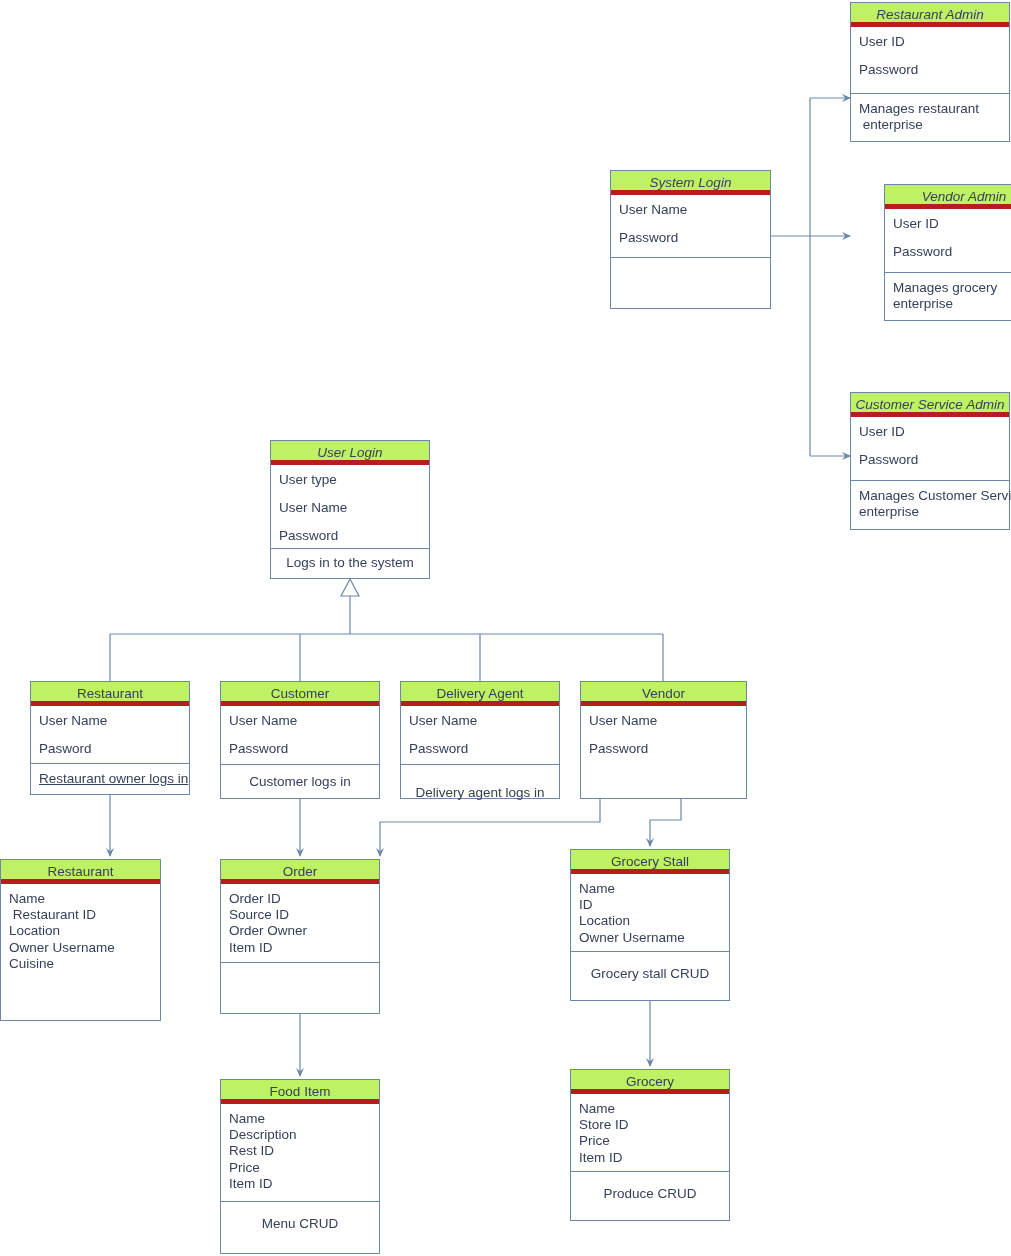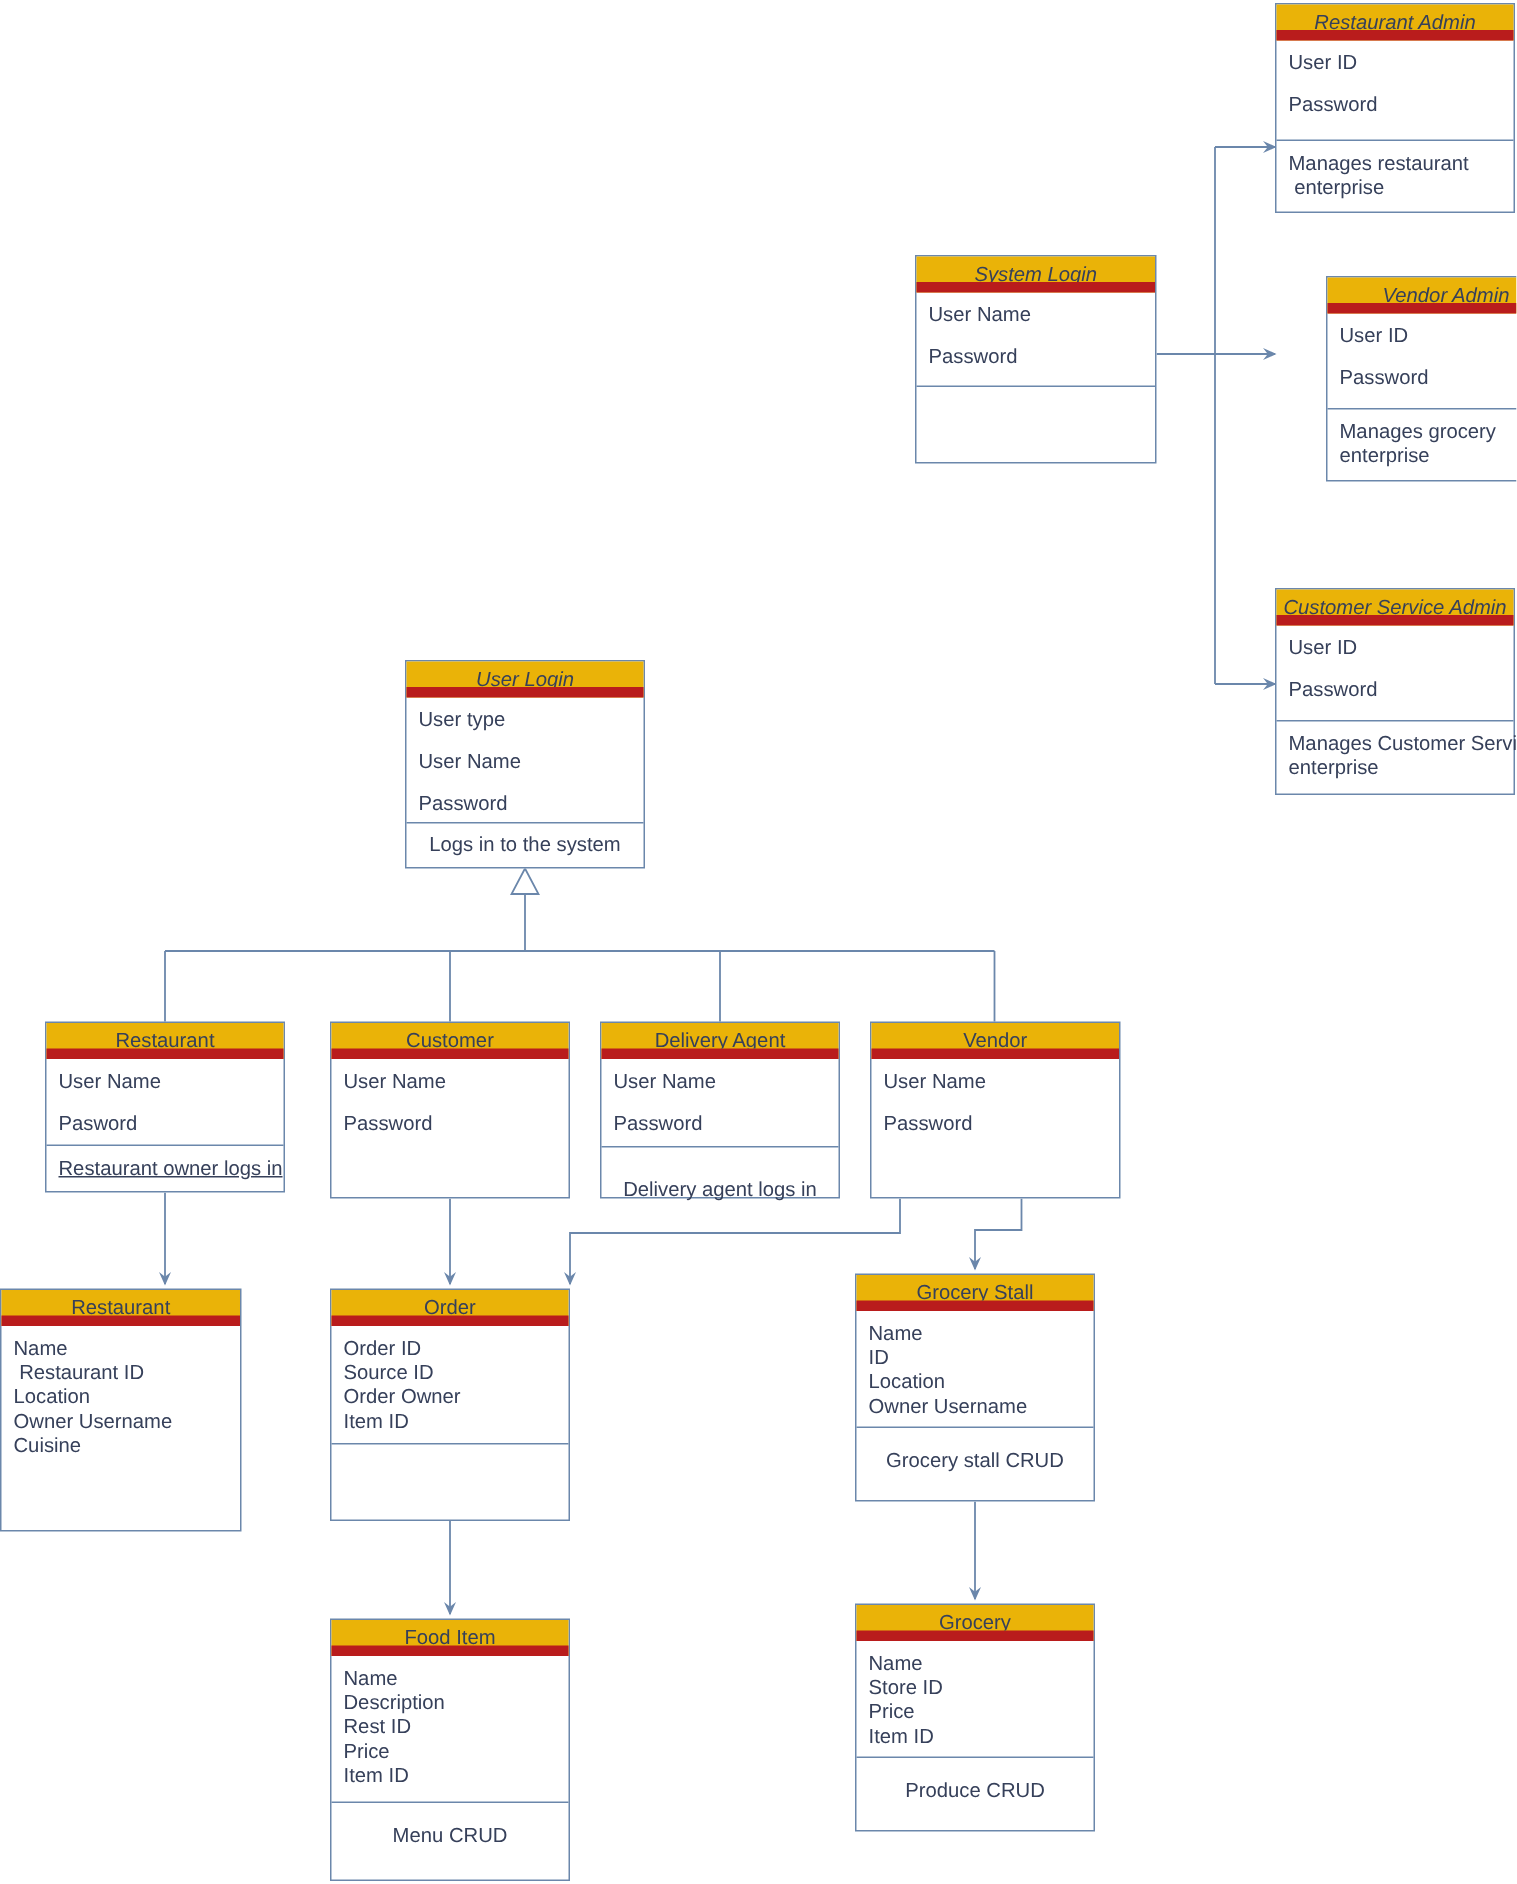--- a/index.html
+++ b/index.html
@@ -29,22 +29,22 @@
   }
   .uml-class {
     position: absolute;
     box-sizing: border-box;
     border: 1px solid #6b87ab;
     background: #ffffff;
     z-index: 5;
   }
   .uml-header {
     box-sizing: border-box;
-    background: #eab308;
-    border-bottom: 7px solid #b91c1c;
+    background: #bef264;
+    border-bottom: 5px solid #b91c1c;
     text-align: center;
     font-size: 13.5px;
     color: #36405a;
     line-height: 1.2;
     padding: 4px 2px 4px 2px;
     height: 24px;
     white-space: nowrap;
     overflow: hidden;
   }
   .uml-header.italic { font-style: italic; }
@@ -181,20 +181,23 @@
       <div class="op left underline">Restaurant owner logs in</div>
     </div>
   </div>
 
   <div class="uml-class" style="left:220px; top:681px; width:160px; height:118px;">
     <div class="uml-header">Customer</div>
     <div class="uml-compartment" style="height:58px;">
       <div class="attr spaced">User Name</div>
       <div class="attr">Password</div>
     </div>
+    <div class="uml-compartment divider" style="height:34px; padding-top:9px;">
+      <div class="op">Customer logs in</div>
+    </div>
   </div>
 
   <div class="uml-class" style="left:400px; top:681px; width:160px; height:118px;">
     <div class="uml-header">Delivery Agent</div>
     <div class="uml-compartment" style="height:58px;">
       <div class="attr spaced">User Name</div>
       <div class="attr">Password</div>
     </div>
     <div class="uml-compartment divider" style="height:34px; padding-top:20px;">
       <div class="op">Delivery agent logs in</div>

